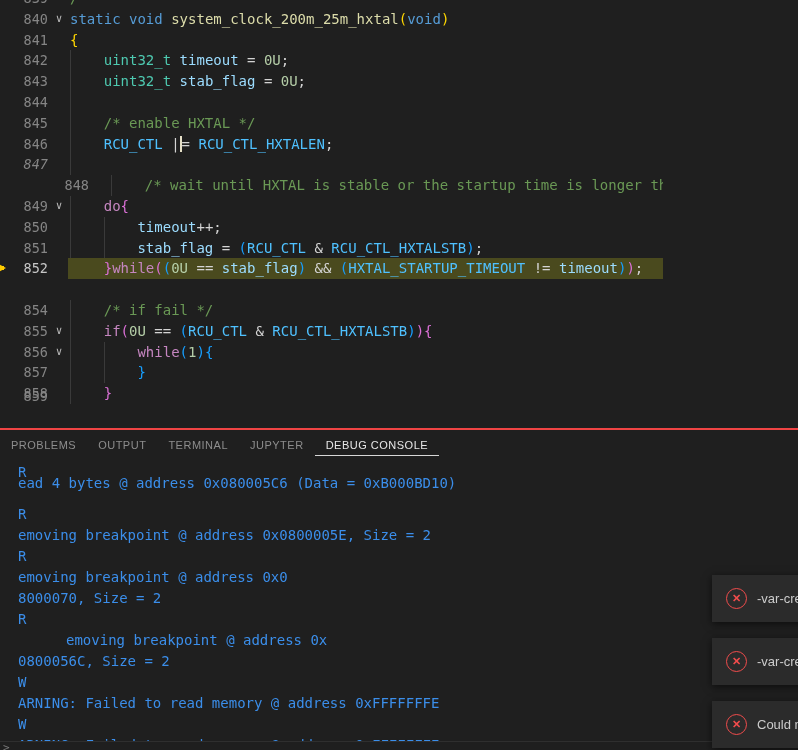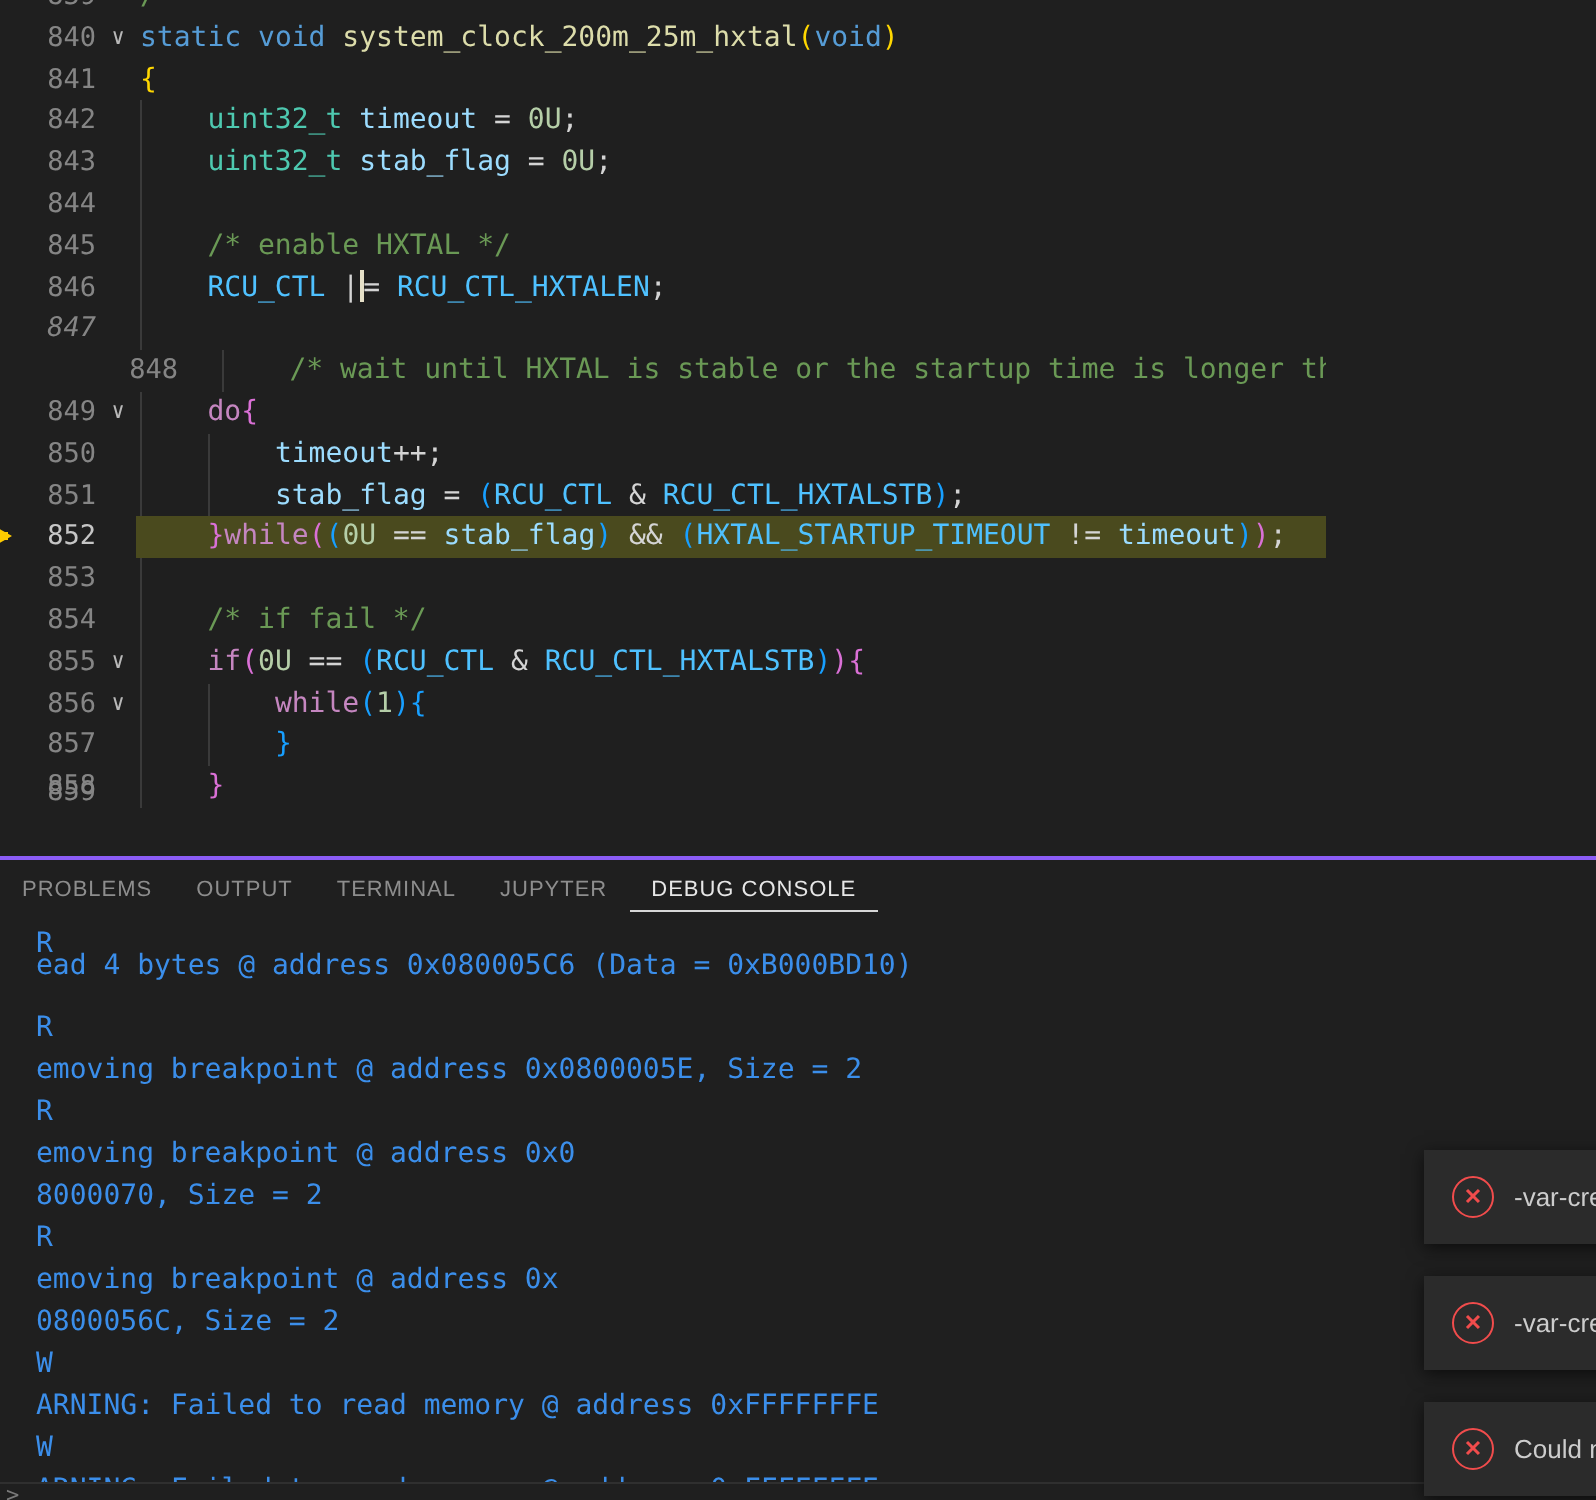--- a/index.html
+++ b/index.html
@@ -23,21 +23,21 @@
   .exec-arrow::before{content:"";position:absolute;left:-7px;top:-2px;width:5px;height:4px;
               background:#ffcc00;}
   .tok-pl{color:#d4d4d4;} .tok-kw{color:#569cd6;} .tok-ctl{color:#c586c0;}
   .tok-fn{color:#dcdcaa;} .tok-type{color:#4ec9b0;} .tok-var{color:#9cdcfe;}
   .tok-mac{color:#4fc1ff;} .tok-num{color:#b5cea8;} .tok-com{color:#6a9955;}
   .tok-b1{color:#ffd700;} .tok-b2{color:#da70d6;} .tok-b3{color:#179fff;}
   .tok-cur{display:inline-block;width:0;height:16px;border-left:2px solid #e6e0c8;
            vertical-align:-3px;}
   
   .panel{position:absolute;left:0;top:428px;width:798px;height:322px;background:#1f1f1f;
-         border-top:2px solid #8b5cf6;box-sizing:border-box;}
+         border-top:2px solid #ef4444;box-sizing:border-box;}
   .panel-tabs{display:flex;align-items:flex-start;height:30px;
               font-family:"Liberation Sans",sans-serif;font-size:11px;letter-spacing:.5px;}
   .tab{padding:9px 11px 4px 11px;color:#8d8d8d;cursor:pointer;border-bottom:1px solid transparent;}
   .tab.active{color:#e7e7e7;border-bottom:1px solid #d7d7d7;}
   .console{position:absolute;left:0;top:32px;width:798px;height:279px;overflow:hidden;}
   .console-line{position:absolute;left:18px;height:21px;line-height:21px;font-size:14px;
                 color:#3b8eea;white-space:pre;}
   .console-input{position:absolute;left:0;bottom:0;width:798px;height:9px;
                  border-top:1px solid #2f2f2f;color:#7a7a7a;font-size:11px;line-height:11px;
                  padding-left:3px;box-sizing:border-box;}
@@ -62,21 +62,20 @@
       <div class="code-row" style="top: 71.2px;"><div class="guide" style="left: 70px;"></div><div class="gutter-num">843</div><span class="code-text"><span class="tok-pl">    </span><span class="tok-type">uint32_t</span><span class="tok-pl"> </span><span class="tok-var">stab_flag</span><span class="tok-pl"> = </span><span class="tok-num">0U</span><span class="tok-pl">;</span></span></div>
       <div class="code-row" style="top: 92px;"><div class="guide" style="left: 70px;"></div><div class="gutter-num">844</div><span class="code-text"></span></div>
       <div class="code-row" style="top: 112.8px;"><div class="guide" style="left: 70px;"></div><div class="gutter-num">845</div><span class="code-text"><span class="tok-pl">    </span><span class="tok-com">/* enable HXTAL */</span></span></div>
       <div class="code-row" style="top: 133.6px;"><div class="guide" style="left: 70px;"></div><div class="gutter-num">846</div><span class="code-text"><span class="tok-pl">    </span><span class="tok-mac">RCU_CTL</span><span class="tok-pl"> |</span><span class="tok-cur"></span><span class="tok-pl">= </span><span class="tok-mac">RCU_CTL_HXTALEN</span><span class="tok-pl">;</span></span></div>
       <div class="code-row" style="top: 154.4px; font-style: italic;"><div class="guide" style="left: 70px;"></div><div class="gutter-num">847</div><span class="code-text"></span></div>
       <div class="code-row" style="top: 175.2px; margin-left: 41px;"><div class="guide" style="left: 70px;"></div><div class="gutter-num">848</div><span class="code-text"><span class="tok-pl">    </span><span class="tok-com">/* wait until HXTAL is stable or the startup time is longer than HXTAL_STARTUP_TIMEOUT */</span></span></div>
       <div class="code-row" style="top: 196px;"><div class="guide" style="left: 70px;"></div><div class="gutter-num">849</div><div class="fold">∨</div><span class="code-text"><span class="tok-pl">    </span><span class="tok-ctl">do</span><span class="tok-b2">{</span></span></div>
       <div class="code-row" style="top: 216.8px;"><div class="guide" style="left: 70px;"></div><div class="guide" style="left: 103.72px;"></div><div class="gutter-num">850</div><span class="code-text"><span class="tok-pl">        </span><span class="tok-var">timeout</span><span class="tok-pl">++;</span></span></div>
       <div class="code-row" style="top: 237.6px;"><div class="guide" style="left: 70px;"></div><div class="guide" style="left: 103.72px;"></div><div class="gutter-num">851</div><span class="code-text"><span class="tok-pl">        </span><span class="tok-var">stab_flag</span><span class="tok-pl"> = </span><span class="tok-b3">(</span><span class="tok-mac">RCU_CTL</span><span class="tok-pl"> &amp; </span><span class="tok-mac">RCU_CTL_HXTALSTB</span><span class="tok-b3">)</span><span class="tok-pl">;</span></span></div>
       <div class="code-row hl" style="top: 258.4px;"><div class="hl-bar"></div><div class="gutter-num">852</div><div class="exec-arrow"></div><span class="code-text"><span class="tok-pl">    </span><span class="tok-b2">}</span><span class="tok-ctl">while</span><span class="tok-b2">(</span><span class="tok-b3">(</span><span class="tok-num">0U</span><span class="tok-pl"> == </span><span class="tok-var">stab_flag</span><span class="tok-b3">)</span><span class="tok-pl"> &amp;&amp; </span><span class="tok-b3">(</span><span class="tok-mac">HXTAL_STARTUP_TIMEOUT</span><span class="tok-pl"> != </span><span class="tok-var">timeout</span><span class="tok-b3">)</span><span class="tok-b2">)</span><span class="tok-pl">;</span></span></div>
-      <div class="code-row" style="top: 279.2px;"><div class="guide" style="left: 70px;"></div><div class="gutter-num">853</div><span class="code-text"></span></div>
       <div class="code-row" style="top: 300px;"><div class="guide" style="left: 70px;"></div><div class="gutter-num">854</div><span class="code-text"><span class="tok-pl">    </span><span class="tok-com">/* if fail */</span></span></div>
       <div class="code-row" style="top: 320.8px;"><div class="guide" style="left: 70px;"></div><div class="gutter-num">855</div><div class="fold">∨</div><span class="code-text"><span class="tok-pl">    </span><span class="tok-ctl">if</span><span class="tok-b2">(</span><span class="tok-num">0U</span><span class="tok-pl"> == </span><span class="tok-b3">(</span><span class="tok-mac">RCU_CTL</span><span class="tok-pl"> &amp; </span><span class="tok-mac">RCU_CTL_HXTALSTB</span><span class="tok-b3">)</span><span class="tok-b2">)</span><span class="tok-b2">{</span></span></div>
       <div class="code-row" style="top: 341.6px;"><div class="guide" style="left: 70px;"></div><div class="guide" style="left: 103.72px;"></div><div class="gutter-num">856</div><div class="fold">∨</div><span class="code-text"><span class="tok-pl">        </span><span class="tok-ctl">while</span><span class="tok-b3">(</span><span class="tok-num">1</span><span class="tok-b3">)</span><span class="tok-b3">{</span></span></div>
       <div class="code-row" style="top: 362.4px;"><div class="guide" style="left: 70px;"></div><div class="guide" style="left: 103.72px;"></div><div class="gutter-num">857</div><span class="code-text"><span class="tok-pl">        </span><span class="tok-b3">}</span></span></div>
       <div class="code-row" style="top: 383.2px;"><div class="guide" style="left: 70px;"></div><div class="gutter-num">858</div><span class="code-text"><span class="tok-pl">    </span><span class="tok-b2">}</span></span></div>
       <div class="code-row" style="top: 386px;"><div class="gutter-num">859</div><span class="code-text"></span></div>
     </div>
 
   <div class="panel">
     <div class="panel-tabs" id="panel-tabs">
@@ -88,21 +87,21 @@
       </div>
     <div class="console" id="console-lines">
         <div class="console-line" style="top: 0px;">R</div>
         <div class="console-line" style="top: 11px;">ead 4 bytes @ address 0x080005C6 (Data = 0xB000BD10)</div>
         <div class="console-line" style="top: 42px;">R</div>
         <div class="console-line" style="top: 63px;">emoving breakpoint @ address 0x0800005E, Size = 2</div>
         <div class="console-line" style="top: 84px;">R</div>
         <div class="console-line" style="top: 105px;">emoving breakpoint @ address 0x0</div>
         <div class="console-line" style="top: 126px;">8000070, Size = 2</div>
         <div class="console-line" style="top: 147px;">R</div>
-        <div class="console-line" style="top: 168px;">emoving breakpoint @ address 0x</div>
+        <div class="console-line" style="top: 168px; margin-left: 48px;">emoving breakpoint @ address 0x</div>
         <div class="console-line" style="top: 189px;">0800056C, Size = 2</div>
         <div class="console-line" style="top: 210px;">W</div>
         <div class="console-line" style="top: 231px;">ARNING: Failed to read memory @ address 0xFFFFFFFE</div>
         <div class="console-line" style="top: 252px;">W</div>
         <div class="console-line" style="top: 273px;">ARNING: Failed to read memory @ address 0xFFFFFFFE</div>
       </div>
     <div class="console-input"><span>&gt;</span></div>
   </div>
 
   <div id="toasts">

